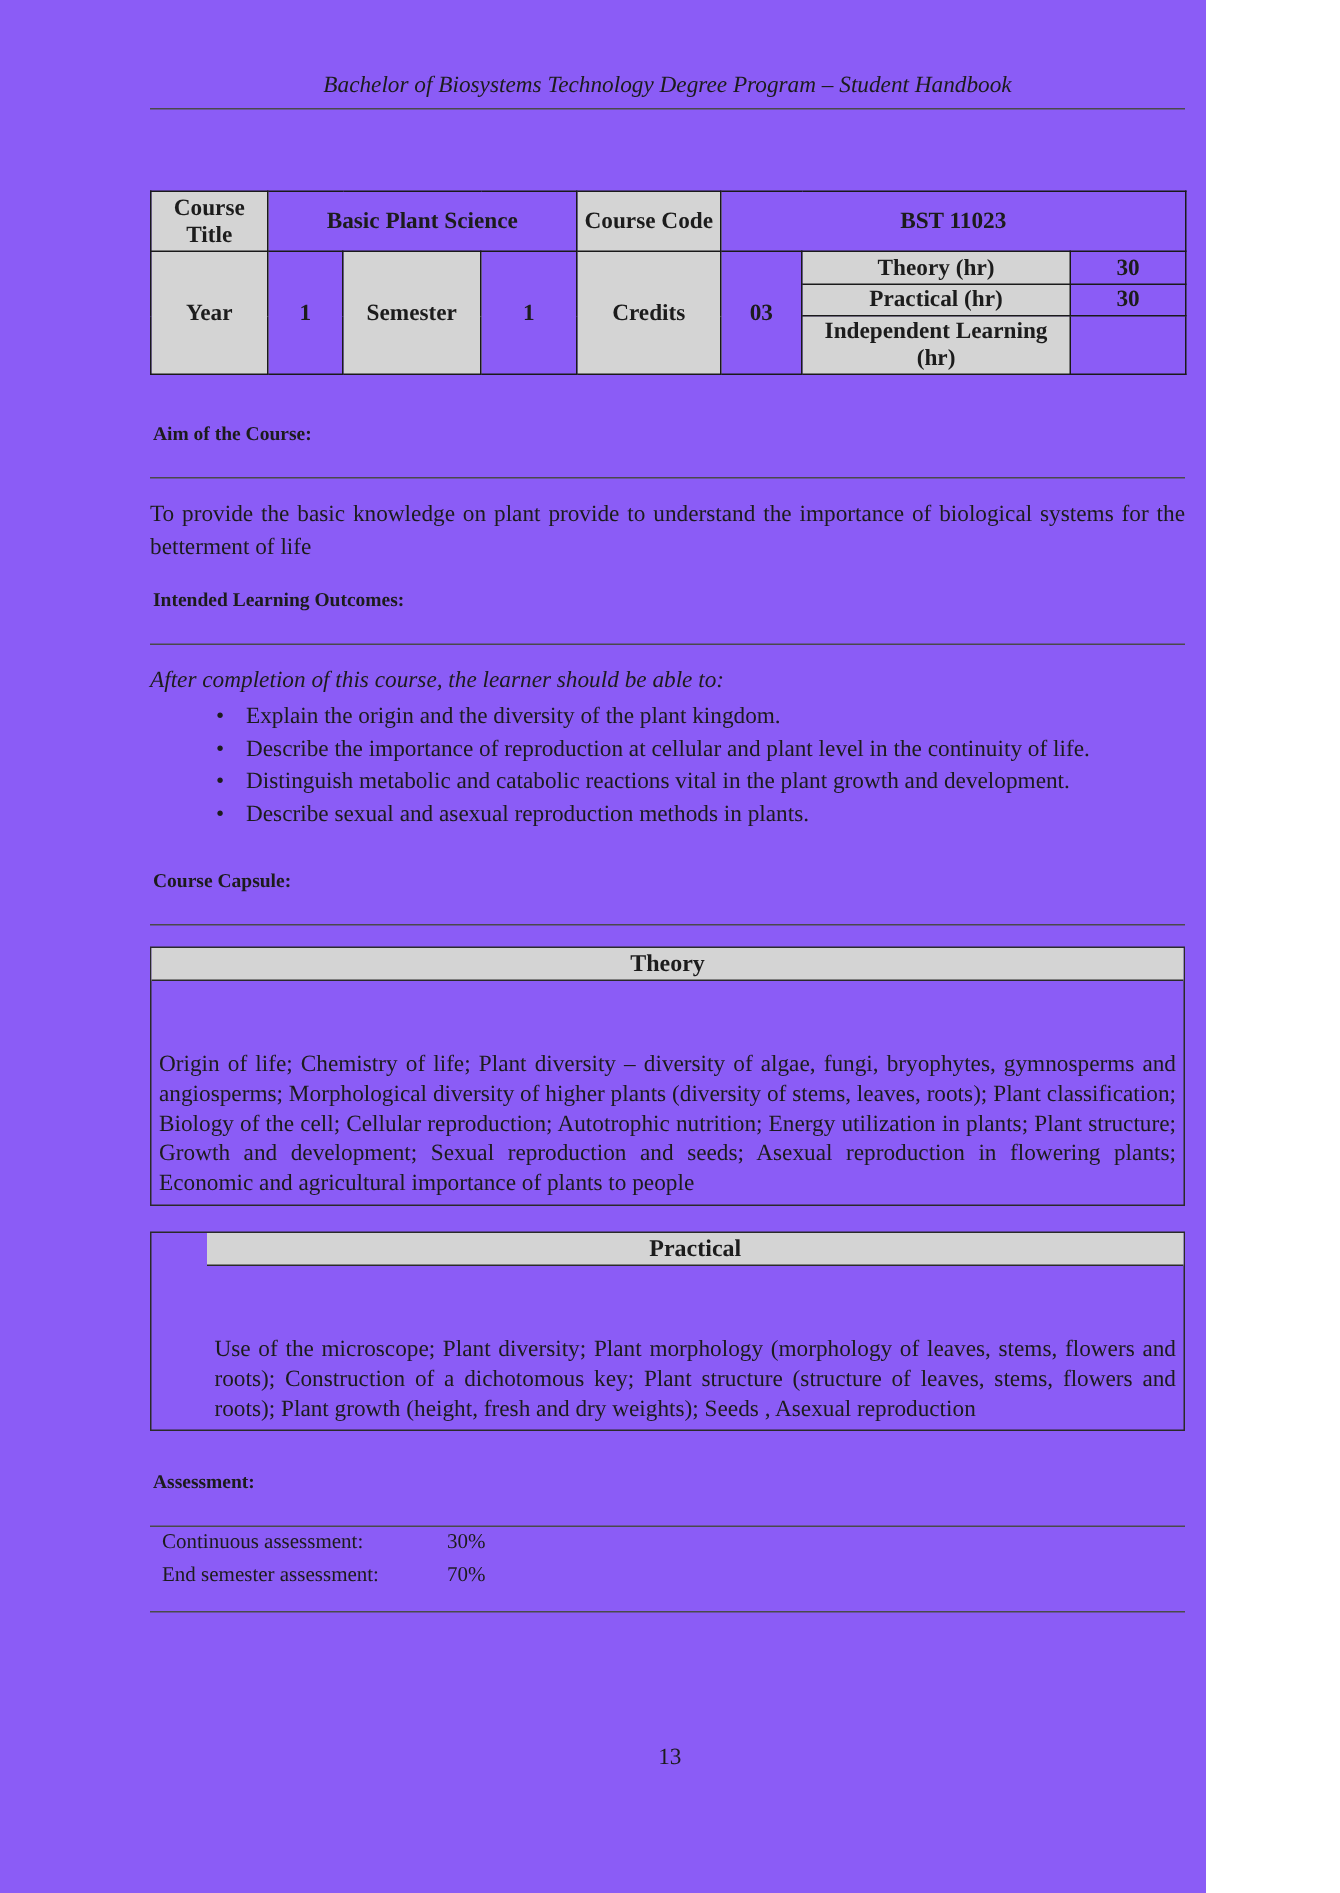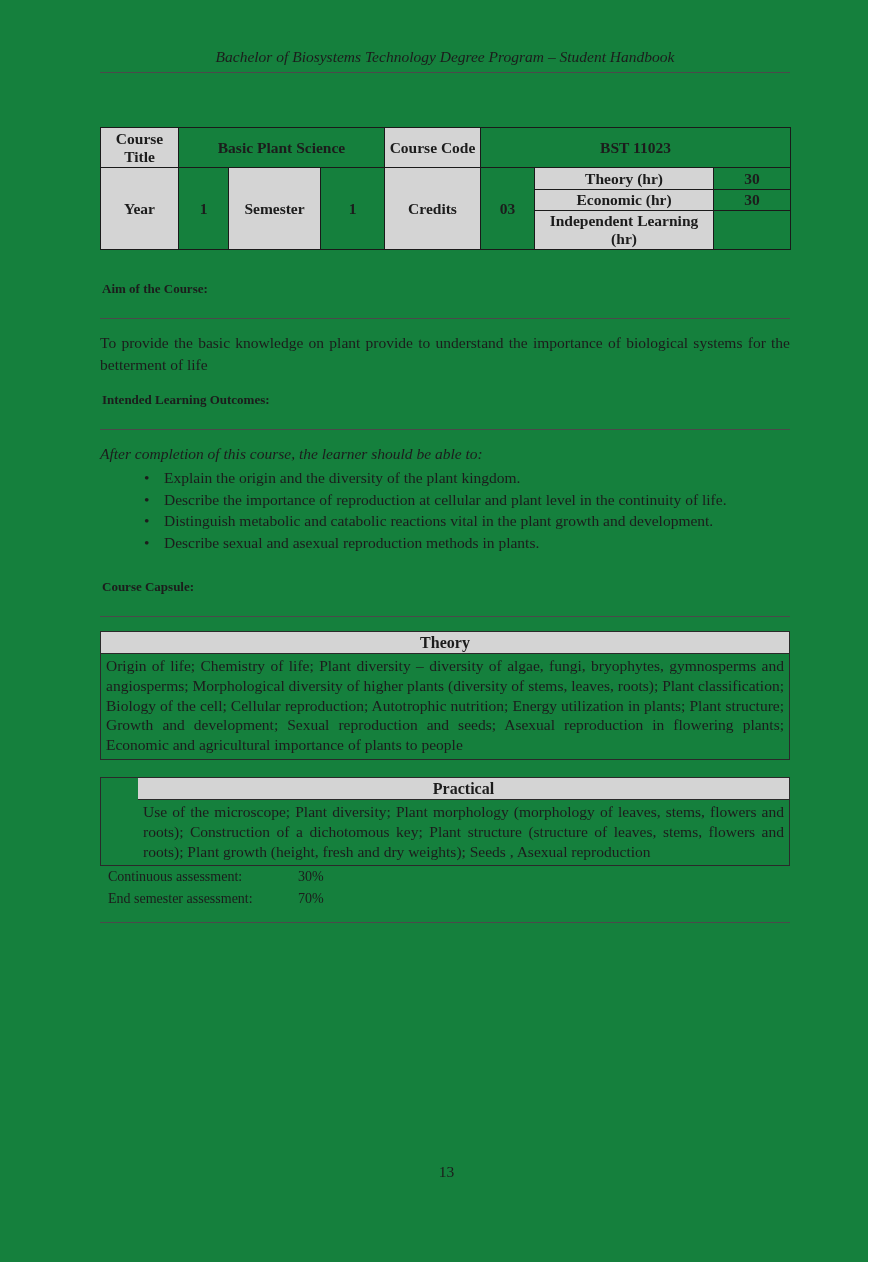--- a/index.html
+++ b/index.html
@@ -1,21 +1,21 @@
 <!DOCTYPE html>
 <html><head>
 <meta charset="utf-8">
 <style>
   * { box-sizing: border-box; margin: 0; padding: 0; }
   html, body { background: #ffffff; }
   .page {
     position: relative;
-    width: 868px;
+    width: 804px;
     height: 1262px;
-    background: #15803d;
+    background: #8b5cf6;
     font-family: "Liberation Serif", serif;
     color: #1c1c1c;
     overflow: hidden;
     text-decoration: underline;
   }
   .content {
     position: absolute;
     left: 100px;
     top: 0;
     width: 690px;
@@ -101,20 +101,21 @@
     text-align: center;
     font-weight: bold;
     font-size: 16px;
     line-height: 21px;
   }
   .box-body {
     padding: 2px 5px 4px 5px;
     font-size: 15.5px;
     line-height: 19.8px;
     text-align: justify;
+    margin-top: 44px;
   }
   
   .assess-rows {
     padding-left: 8px;
     font-size: 14px;
     line-height: 22px;
   }
   .assess-label { display: inline-block; width: 190px; }
   .bottom-rule {
     margin-top: 12px;
@@ -162,21 +163,21 @@
           <td class="g" rowspan="3">Year</td>
           <td rowspan="3">1</td>
           <td class="g" rowspan="3">Semester</td>
           <td rowspan="3">1</td>
           <td class="g" rowspan="3">Credits</td>
           <td rowspan="3">03</td>
           <td class="g">Theory (hr)</td>
           <td>30</td>
         </tr>
         <tr class="row-h2">
-          <td class="g">Economic (hr)</td>
+          <td class="g">Practical (hr)</td>
           <td>30</td>
         </tr>
         <tr class="row-h3">
           <td class="g">Independent Learning (hr)</td>
           <td></td>
         </tr>
       </tbody>
     </table>
 
     <div class="sec-head" id="aim-head">Aim of the Course:</div>
@@ -196,20 +197,21 @@
     <div class="box" id="theory-box">
       <div class="box-head">Theory</div>
       <div class="box-body">Origin of life; Chemistry of life; Plant diversity – diversity of algae, fungi, bryophytes, gymnosperms and angiosperms; Morphological diversity of higher plants (diversity of stems, leaves, roots); Plant classification; Biology of the cell; Cellular reproduction; Autotrophic nutrition; Energy utilization in plants; Plant structure; Growth and development; Sexual reproduction and seeds; Asexual reproduction in flowering plants; Economic and agricultural importance of plants to people</div>
     </div>
 
     <div class="box" id="practical-box">
       <div class="box-head">Practical</div>
       <div class="box-body">Use of the microscope; Plant diversity; Plant morphology (morphology of leaves, stems, flowers and roots); Construction of a dichotomous key; Plant structure (structure of leaves, stems, flowers and roots); Plant growth (height, fresh and dry weights); Seeds , Asexual reproduction</div>
     </div>
 
+    <div class="sec-head" id="assess-head">Assessment:</div>
     <div class="assess-rows">
       <div>
         <span class="assess-label">Continuous assessment:</span><span>30%</span>
       </div>
       <div>
         <span class="assess-label">End semester assessment:</span><span>70%</span>
       </div>
     </div>
 
     <div class="bottom-rule"></div>

